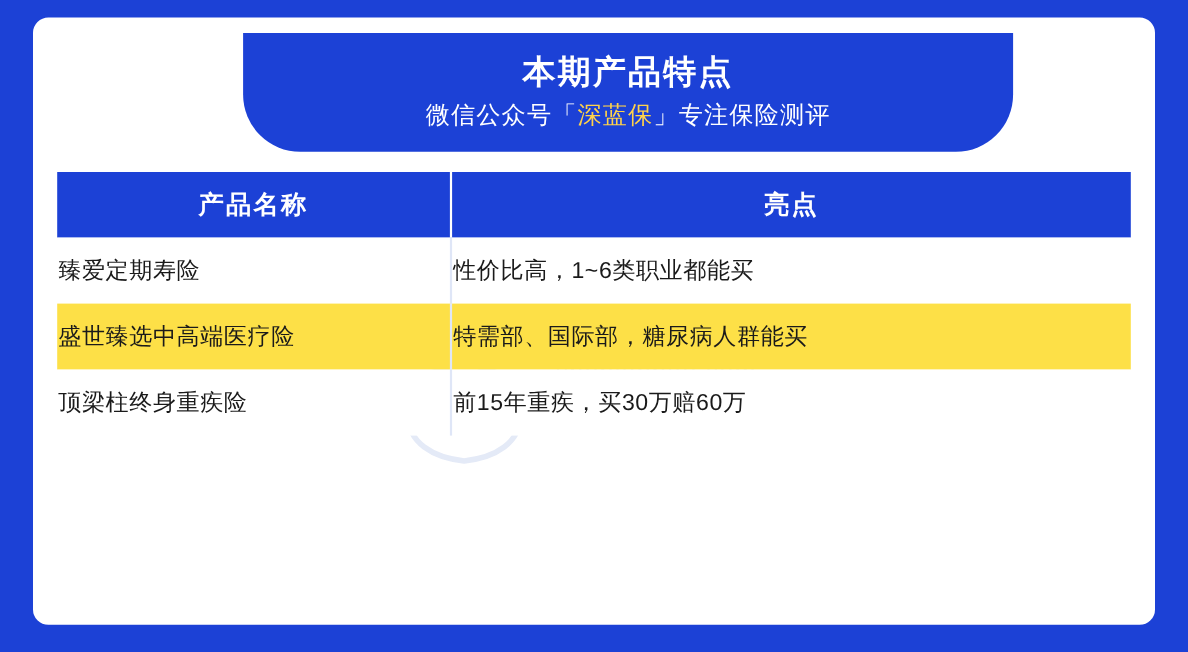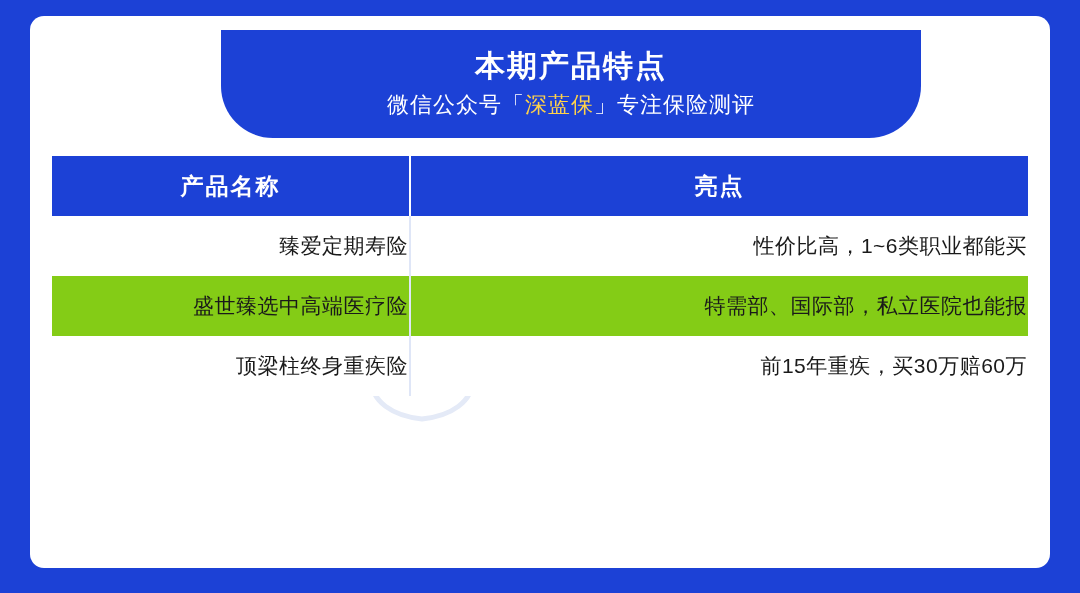--- a/index.html
+++ b/index.html
@@ -121,33 +121,33 @@
     height: 58px;
     border-right: 2px solid #ffffff;
     text-align: center;
   }
   table.product-table th:last-child {
     border-right: none;
   }
   table.product-table td {
     font-size: 21px;
     color: #1a1a1a;
-    text-align: right;
+    text-align: left;
     height: 58px;
     letter-spacing: 0.5px;
     border-right: 2px solid #dfe6f7;
   }
   table.product-table td:last-child {
     border-right: none;
   }
   table.product-table tr.odd td {
     background: #ffffff;
   }
   table.product-table tr.even td {
-    background: #84cc16;
+    background: #fde047;
   }
   table.product-table td.two-line {
     line-height: 36px;
     height: 76px;
   }
   .col-name { width: 355px; }
 </style>
 </head>
 <body>
 
@@ -178,21 +178,21 @@
             <th>亮点</th>
           </tr>
         </thead>
         <tbody>
           <tr class="odd">
             <td>臻爱定期寿险</td>
             <td>性价比高，1~6类职业都能买</td>
           </tr>
           <tr class="even">
             <td>盛世臻选中高端医疗险</td>
-            <td>特需部、国际部，私立医院也能报</td>
+            <td>特需部、国际部，糖尿病人群能买</td>
           </tr>
           <tr class="odd">
             <td>顶梁柱终身重疾险</td>
             <td>前15年重疾，买30万赔60万</td>
           </tr>
         </tbody>
       </table>
     </div>
 
   </div>

